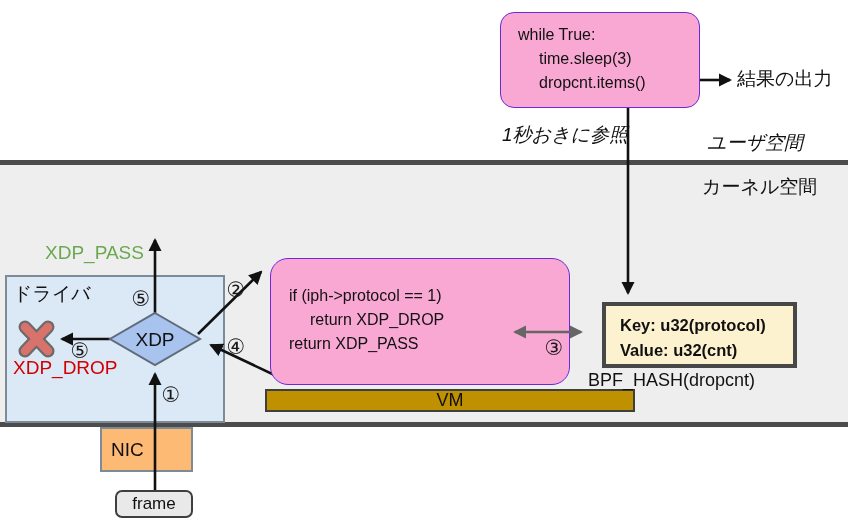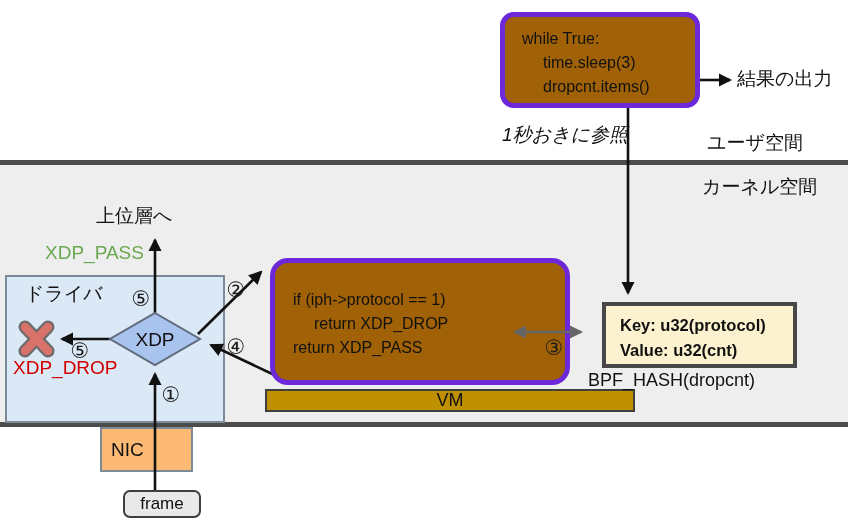--- a/index.html
+++ b/index.html
@@ -10,60 +10,60 @@
   }
   .abs{position:absolute;}
   
   .kernel-band{
     left:0;top:160px;width:848px;height:267px;box-sizing:border-box;
     background:#eeeeee;border-top:5px solid #4c4c4c;border-bottom:5px solid #4c4c4c;
     z-index:0;
   }
   
   .green-box{
-    background:#a16207;border:5px solid #6d28d9;box-sizing:border-box;
+    background:#f9a8d4;border:1px solid #6d28d9;box-sizing:border-box;
     z-index:3;
   }
   .while-box{left:500px;top:12px;width:200px;height:96px;border-radius:14px;padding:10px 0 0 17px;}
   .bpf-box{left:270px;top:258px;width:300px;height:127px;border-radius:18px;padding:25px 0 0 18px;}
   .cl{font-size:16px;line-height:24px;white-space:pre;}
   .cl.ind{padding-left:21px;}
   .driver-box{
     left:5px;top:275px;width:220px;height:148px;box-sizing:border-box;
     background:#dbe8f6;border:2px solid #7d8a97;z-index:1;
   }
-  .driver-label{left:13px;top:281px;font-size:19px;z-index:5;margin-left:12px;}
+  .driver-label{left:13px;top:281px;font-size:19px;z-index:5;}
   .nic-box{
     left:100px;top:427px;width:93px;height:45px;box-sizing:border-box;
     background:#fdba74;border:2px solid #7d8a97;z-index:1;
     display:flex;align-items:center;padding-left:9px;font-size:19px;
   }
   .frame-box{
-    left:123px;top:490px;width:78px;height:28px;box-sizing:border-box;
+    left:115px;top:490px;width:78px;height:28px;box-sizing:border-box;
     background:#e9e9e9;border:2px solid #3f3f3f;border-radius:7px;z-index:3;
     display:flex;align-items:center;justify-content:center;font-size:17px;
   }
   .vm-bar{
     left:265px;top:389px;width:370px;height:23px;box-sizing:border-box;
     background:#bf9000;border:2px solid #3f3f3f;z-index:3;
     display:flex;align-items:center;justify-content:center;font-size:18px;
   }
   .kv-box{
     left:602px;top:302px;width:195px;height:66px;box-sizing:border-box;
     background:#fdf2cf;border:4px solid #474747;z-index:3;
     padding:7px 0 0 14px;
     font-weight:bold;
   }
   .kv-box .cl{font-size:16.5px;line-height:25px;}
   .lbl{z-index:5;white-space:nowrap;}
   .jp{font-size:19px;}
   .bpf-hash{left:588px;top:370px;font-size:18px;}
   .result-label{left:737px;top:66px;}
   .poll-label{left:502px;top:122px;font-style:italic;}
-  .user-space-label{left:707px;top:130px;}
+  .user-space-label{left:707px;top:130px;font-style:italic;}
   .kernel-space-label{left:702px;top:174px;}
   .upper-layer-label{left:96px;top:203px;}
   .xdp-pass-label{left:45px;top:242px;font-size:19px;color:#6aa84f;}
   .xdp-drop-label{left:13px;top:357px;font-size:19px;color:#d20000;}
   .xdp-label{left:155px;top:340px;transform:translate(-50%,-50%);font-size:19px;z-index:5;}
   .step{
     z-index:6;font-size:21px;color:#1a1a1a;transform:translate(-50%,-50%);
     line-height:1;
   }
   .svg-low{left:0;top:0;z-index:2;}
@@ -146,21 +146,20 @@
         <path d="M0,0 L10,5 L0,10 z" fill="#666"></path>
       </marker>
     </defs>
     <line x1="515" y1="332" x2="581" y2="332" stroke="#666" stroke-width="2.6" marker-start="url(#ag)" marker-end="url(#ag)"></line>
   </svg>
 
   <div class="abs lbl jp result-label">結果の出力</div>
   <div class="abs lbl jp poll-label">1秒おきに参照</div>
   <div class="abs lbl jp user-space-label">ユーザ空間</div>
   <div class="abs lbl jp kernel-space-label">カーネル空間</div>
-  <div class="abs lbl jp upper-layer-label">上位層へ</div>
   <div class="abs lbl xdp-pass-label">XDP_PASS</div>
   <div class="abs lbl xdp-drop-label">XDP_DROP</div>
   <div class="abs lbl xdp-label">XDP</div>
 
   <div class="abs step" style="left:171px;top:394px;">①</div>
   <div class="abs step" style="left:236px;top:289px;">②</div>
   <div class="abs step" style="left:554px;top:347px;">③</div>
   <div class="abs step" style="left:236px;top:346px;">④</div>
   <div class="abs step" style="left:141px;top:298px;">⑤</div>
   <div class="abs step" style="left:80px;top:350px;">⑤</div>

